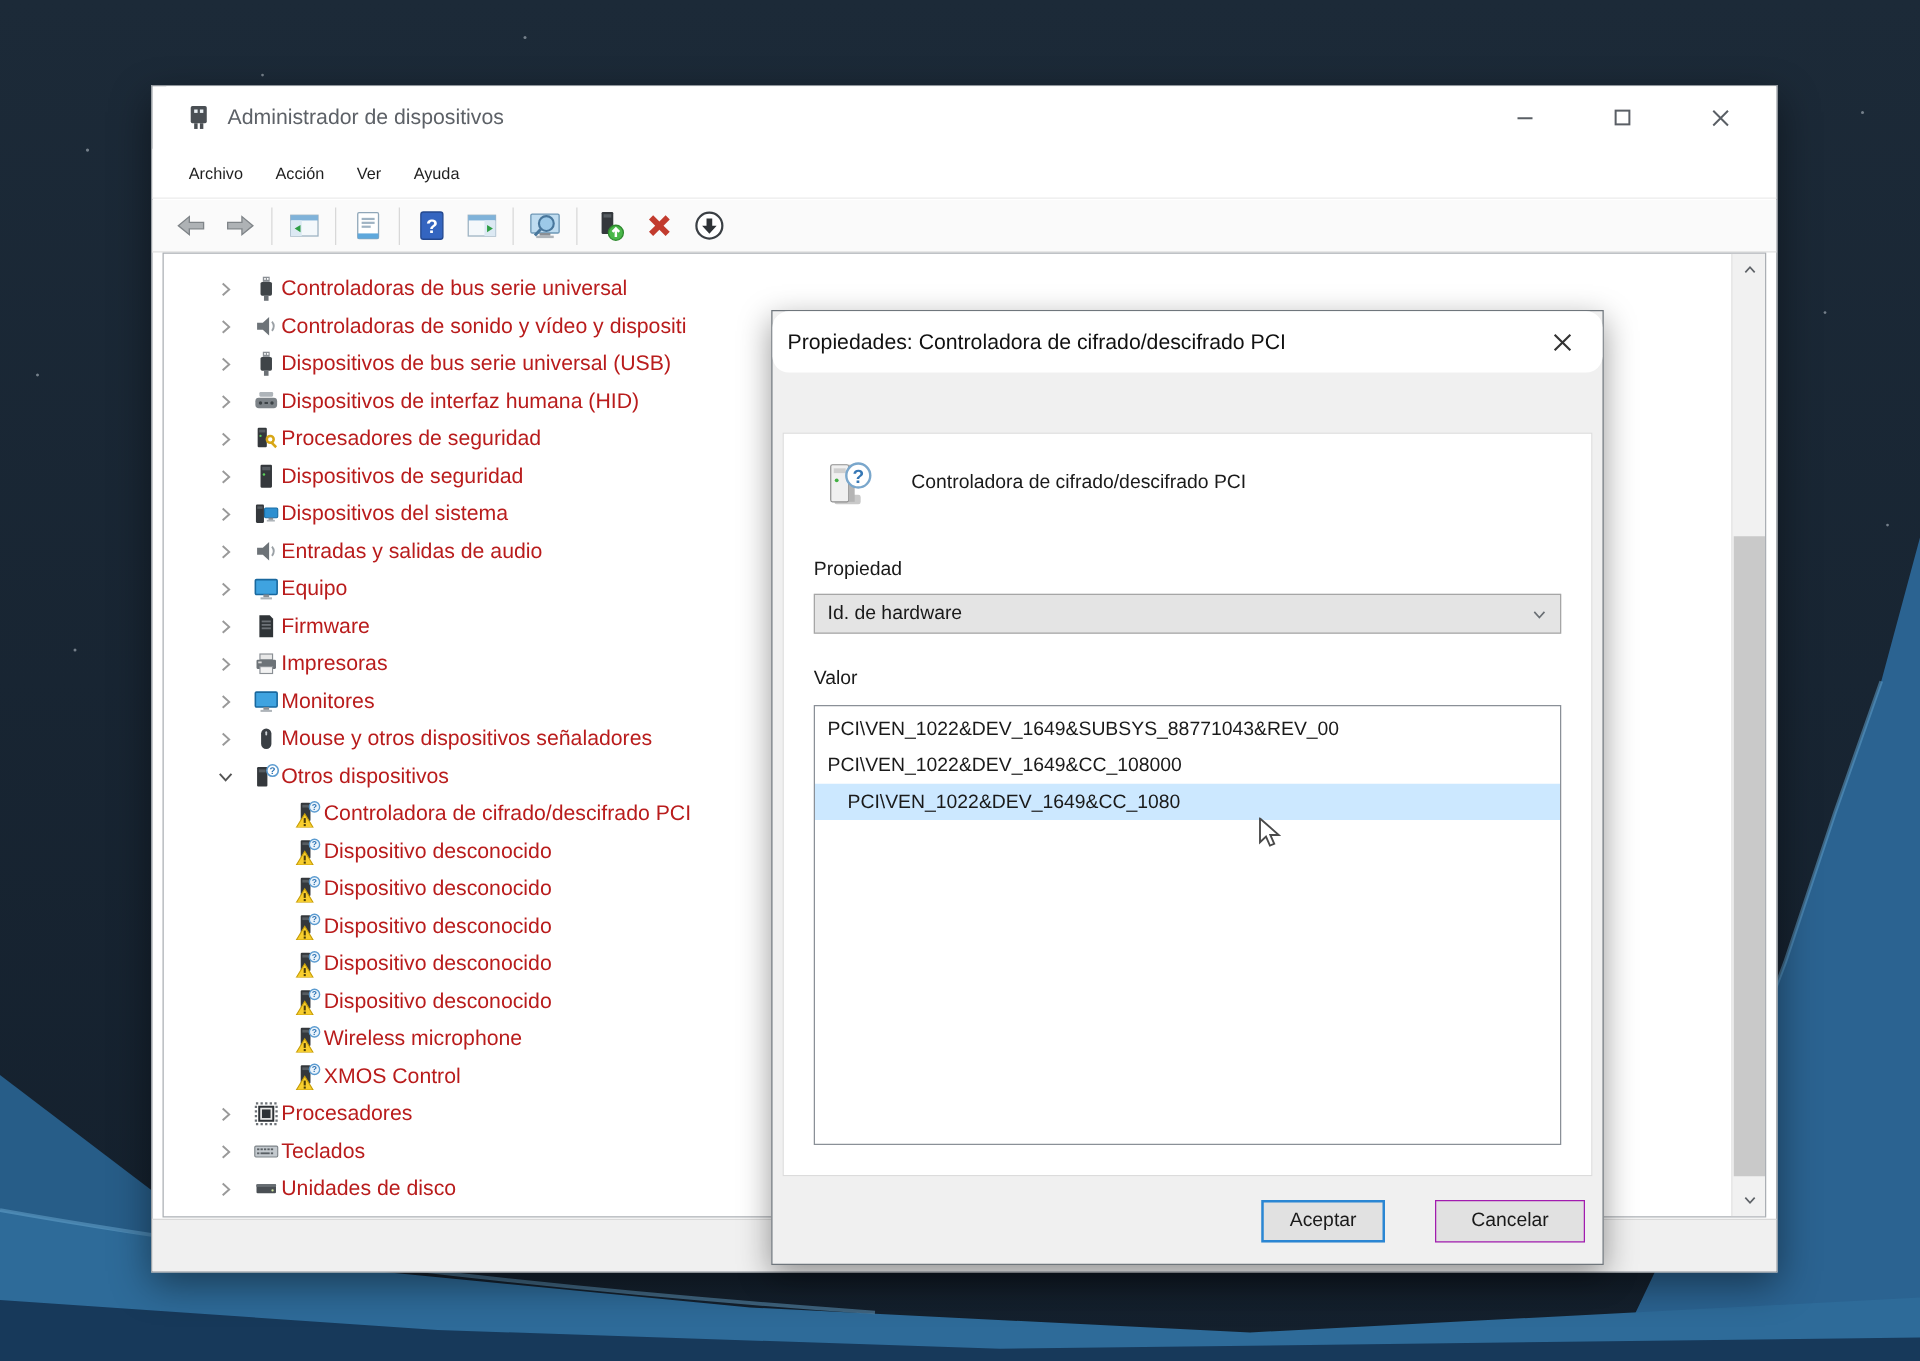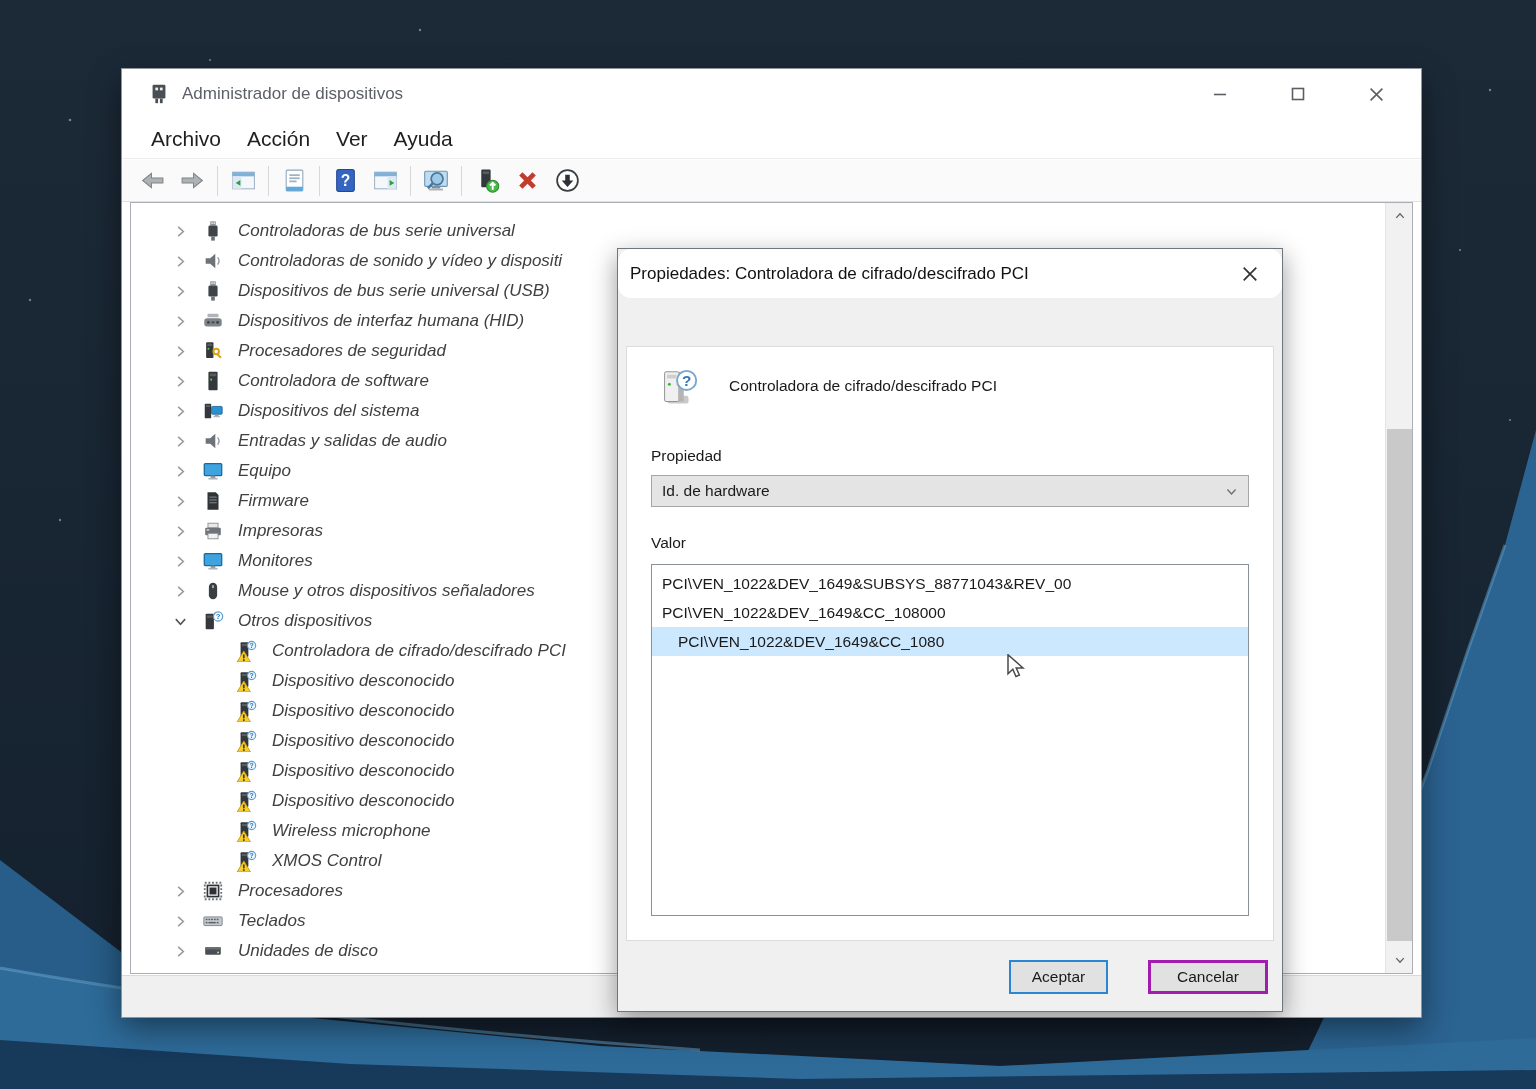--- a/index.html
+++ b/index.html
@@ -15,34 +15,34 @@
     background:#ffffff; border:1px solid #8f959b;
     box-shadow:0 10px 30px rgba(0,0,0,.45);
   }
   .titlebar { position:absolute; left:11px; top:0; right:0; height:50px; background:#fff; display:flex; align-items:center; }
   .app-icon { margin-left:15px; width:22px; height:22px; display:inline-flex; }
   .titlebar .title { margin-left:12px; font-size:17px; color:#5d6167; }
   .win-controls { position:absolute; right:6px; top:0; height:50px; display:flex; }
   .wc { width:78px; height:50px; display:flex; align-items:center; justify-content:center; color:#4a4f55; }
 
   .menubar { position:absolute; left:0; top:50px; right:0; height:40px; background:#fff; border-bottom:1px solid #ececec; padding-left:16px; display:flex; align-items:center; }
-  .menu-item { font-size:21px; color:#1f1f1f; padding:0 13px; line-height:40px; cursor:default; }
+  .menu-item { font-size:13px; color:#1f1f1f; padding:0 13px; line-height:40px; cursor:default; }
 
   .toolbar { position:absolute; left:0; top:91px; right:0; height:42px; background:#fafafa; border-bottom:1px solid #e1e1e1; display:flex; align-items:center; padding-left:10px; }
   .tb-btn { width:40px; height:36px; display:flex; align-items:center; justify-content:center; }
   .tb-sep { width:1px; height:30px; background:#d8d8d8; margin:0 5px; }
 
   .content { position:absolute; left:8px; right:8px; top:133px; bottom:43px; background:#fff; border:1px solid #abafb4; overflow:hidden; }
   #tree-rows { position:absolute; left:0; top:13px; right:28px; }
   .tree-row { height:30px; display:flex; align-items:center; padding-left:40px; white-space:nowrap; }
   .tree-row.indent1 { padding-left:104px; }
   .chev { width:18px; height:18px; display:inline-flex; align-items:center; justify-content:center; }
   .tree-icon { width:24px; height:24px; margin-left:12px; display:inline-flex; align-items:center; justify-content:center; flex:none; }
   .tree-row.indent1 .tree-icon { margin-left:0; }
-  .tree-label { margin-left:13px; font-size:17px; color:#404040;font-style:italic; }
+  .tree-label { margin-left:0; font-size:17px; color:#b91c1c; }
 
   .vscroll { position:absolute; right:0; top:0; bottom:0; width:27px; background:#f1f1f1; border-left:1px solid #e3e3e3; }
   .sb-btn { position:absolute; left:0; width:27px; height:26px; display:flex; align-items:center; justify-content:center; color:#5f6368; }
   .sb-btn.up { top:0; } .sb-btn.down { bottom:0; }
   .sb-thumb { position:absolute; left:1px; width:25px; top:226px; height:512px; background:#c9c9c9; }
 
   .footer { position:absolute; left:0; right:0; bottom:0; height:42px; background:#f0f0f0; border-top:1px solid #d9d9d9; }
 
   
   #dialog {
@@ -62,21 +62,21 @@
   .dev-icon { width:46px; height:46px; display:inline-flex; }
   .dev-name { margin-left:28px; margin-top:10px; font-size:15.5px; color:#1a1a1a; }
   .fieldlbl { position:absolute; left:24px; font-size:15.5px; color:#1a1a1a; }
   #prop-label { top:100px; } #valor-label { top:187px; }
   .combo { position:absolute; left:24px; top:128px; width:598px; height:32px; background:#e4e4e4; border:1px solid #a6a6a6; display:flex; align-items:center; padding-left:10px; font-size:15.5px; color:#1a1a1a; }
   .combo-chev { position:absolute; right:10px; top:9px; color:#6a6f74; }
   .listbox { position:absolute; left:24px; top:217px; width:598px; height:352px; background:#fff; border:1px solid #8a9097; padding-top:4px; overflow:hidden; }
   .list-item { height:29px; line-height:29px; padding-left:10px; font-size:15.5px; color:#1a1a1a; white-space:nowrap; }
   .list-item.selected { background:#cce8ff;padding-left:26px; }
 
-  .btn { position:absolute; top:711px; height:34px; background:#e1e1e1; border:3px solid #a21caf; font-size:15.5px; color:#1a1a1a; font-family:inherit; }
+  .btn { position:absolute; top:711px; height:34px; background:#e1e1e1; border:1px solid #a21caf; font-size:15.5px; color:#1a1a1a; font-family:inherit; }
   .btn.primary { left:391px; width:99px; border:2px solid #2a86d3; }
   .btn.cancel { left:530px; width:120px; }
 
   #cursor { position:absolute; left:1006px; top:654px; z-index:50; }
   svg { display:block; }
   text { user-select:none; }
 </style>
 </head>
 <body>
 
@@ -333,21 +333,21 @@
                 <path d="M5.5 3 L11 8 L5.5 13" fill="none" stroke="#9a9a9a" stroke-width="1.7"></path>
               </svg>
             </span>
             <span class="tree-icon">
               <svg viewBox="0 0 24 24" width="22" height="22">
                 <rect x="7" y="2" width="10" height="20" rx="1" fill="#34383c"></rect>
                 <rect x="8.5" y="3.8" width="7" height="3" fill="#565c61"></rect>
                 <circle cx="10" cy="10.5" r="1.1" fill="#58d058"></circle>
               </svg>
             </span>
-            <span class="tree-label">Controladora de software</span>
+            <span class="tree-label">Dispositivos de seguridad</span>
           </div>
           <div class="tree-row">
             <span class="chev">
               <svg viewBox="0 0 16 16" width="15" height="15">
                 <path d="M5.5 3 L11 8 L5.5 13" fill="none" stroke="#9a9a9a" stroke-width="1.7"></path>
               </svg>
             </span>
             <span class="tree-icon">
               <svg viewBox="0 0 24 24" width="22" height="22">
                 <rect x="3" y="4" width="7" height="16" rx="1" fill="#34383c"></rect>

